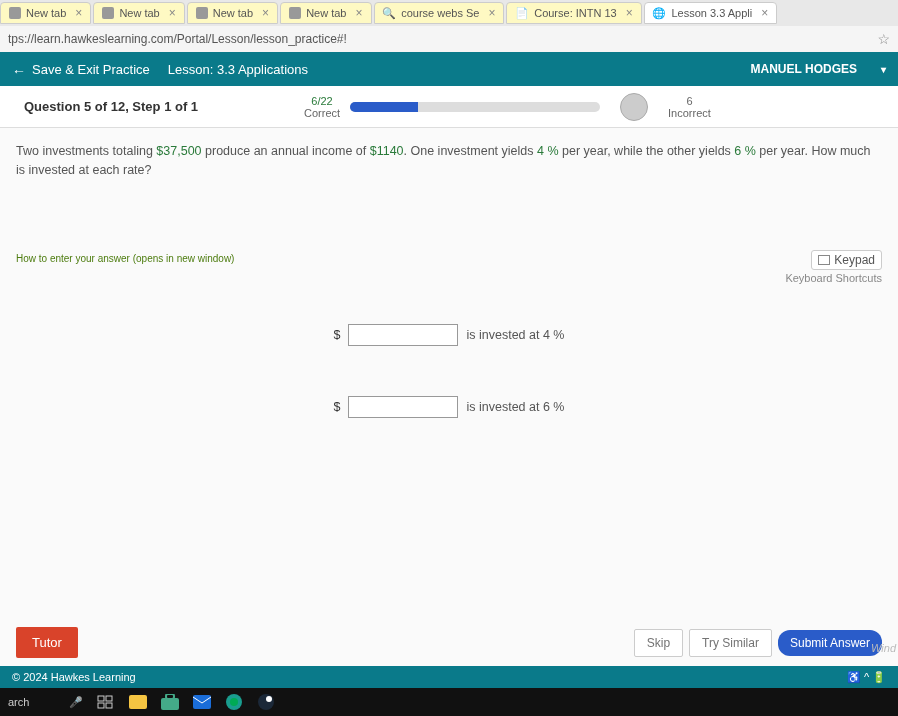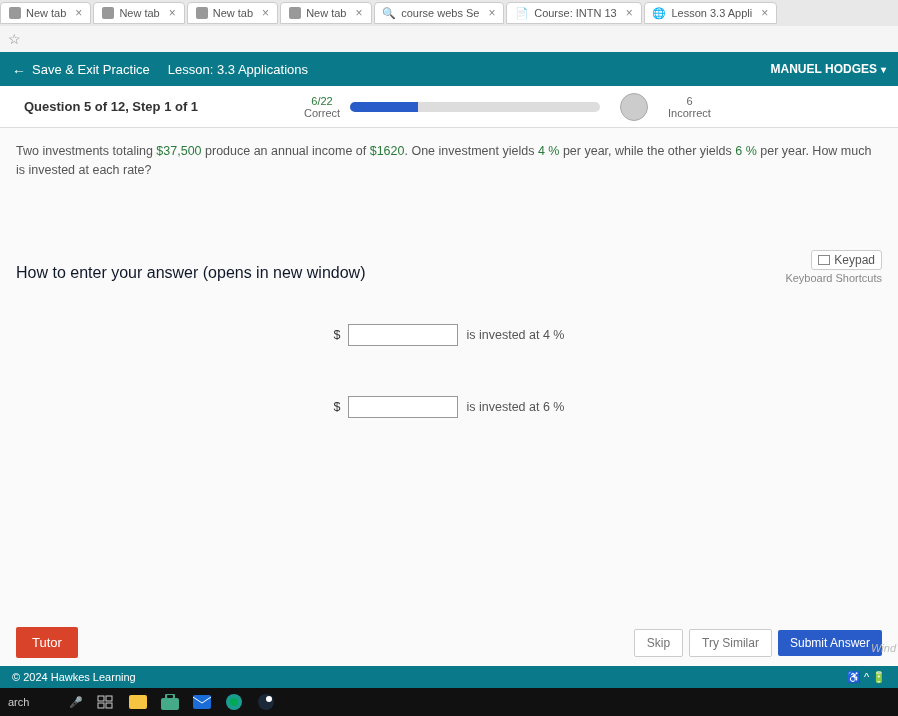--- a/index.html
+++ b/index.html
@@ -1,59 +1,59 @@
 <!DOCTYPE html>
 <html><head>
 <meta charset="utf-8">
 <style>
 *{margin:0;padding:0;box-sizing:border-box;font-family:Arial,Helvetica,sans-serif}
 body{background:#1a1a1a;width:898px;height:716px;overflow:hidden}
 .browser-chrome{background:#e8e8e8;height:26px;display:flex;align-items:center;font-size:11px;color:#555}
-.tab{background:#ffffff;border:1px solid #ccc;border-radius:4px 4px 0 0;padding:3px 8px;margin-right:2px;display:flex;align-items:center;gap:5px;height:22px}
+.tab{background:#fef9c3;border:1px solid #ccc;border-radius:4px 4px 0 0;padding:3px 8px;margin-right:2px;display:flex;align-items:center;gap:5px;height:22px}
 .tab.active{background:#fff}
 .tab-icon{width:12px;height:12px;background:#999;border-radius:2px;display:inline-block}
 .tab-close{color:#888;font-size:12px;cursor:pointer;margin-left:4px}
 .url-bar{background:#f5f5f5;height:26px;display:flex;align-items:center;padding:0 8px;font-size:12px;color:#555;justify-content:space-between}
 .star{color:#888;font-size:14px}
 .app-header{background:#0a7a8a;color:#fff;height:34px;display:flex;align-items:center;padding:0 12px;font-size:13px;justify-content:space-between}
 .app-header-left{display:flex;align-items:center;gap:18px}
 .save-exit{display:flex;align-items:center;gap:6px}
 .arrow-left{font-size:14px}
-.user-block{display:flex;align-items:center;gap:4px;font-weight:bold;font-size:12px}
+.user-block{display:flex;align-items:center;gap:24px;font-weight:bold;font-size:12px}
 .caret{font-size:10px}
 .status-row{background:#fff;border-bottom:1px solid #ddd;height:42px;display:flex;align-items:center;padding:0 24px;font-size:13px;color:#333}
 .status-left{flex:0 0 280px;font-weight:bold}
 .status-center{flex:1;display:flex;align-items:center;gap:10px}
 .correct-block{text-align:center;font-size:11px;color:#666}
 .correct-block .num{color:#2a7a3a}
 .progress{width:250px;height:10px;background:#ddd;border-radius:5px;overflow:hidden}
 .progress-fill{height:100%;background:#2a5cc9}
 .avatar{width:28px;height:28px;border-radius:50%;background:#ccc;border:1px solid #aaa;margin-left:10px}
 .incorrect-block{text-align:center;font-size:11px;color:#666;margin-left:10px}
 .content{background:#fafafa;padding:14px 16px;height:538px;position:relative}
 .question-text{font-size:12.5px;color:#555;line-height:1.5}
 .question-text .money{color:#2a7a3a;font-weight:normal}
 .question-text .percent{color:#2a7a3a}
 .answer-section{margin-top:70px}
 .answer-head{display:flex;justify-content:space-between;align-items:flex-start}
 .answer-label{font-size:13px;color:#333;font-weight:bold}
-.answer-hint{font-size:16px;color:#0f172a;margin-top:14px}
+.answer-hint{font-size:10px;color:#4d7c0f;margin-top:3px}
 .keypad-block{text-align:right;font-size:12px;color:#555}
 .keypad-btn{display:inline-flex;align-items:center;gap:4px;border:1px solid #ccc;padding:2px 6px;border-radius:3px;background:#fff}
 .kbd-icon{width:12px;height:10px;border:1px solid #888;display:inline-block}
 .shortcuts{color:#888;font-size:11px;margin-top:2px}
 .input-rows{margin-top:40px;display:flex;flex-direction:column;align-items:center;gap:50px}
 .input-row{display:flex;align-items:center;gap:8px;font-size:12.5px;color:#555}
 .dollar{color:#333}
 .ans-input{width:110px;height:22px;border:1px solid #999;padding:2px 4px;font-size:12px}
 .bottom-bar{position:absolute;bottom:8px;left:16px;right:16px;display:flex;justify-content:space-between;align-items:center}
 .tutor-btn{background:#d9432a;color:#fff;border:none;padding:8px 16px;font-size:13px;border-radius:2px}
 .right-btns{display:flex;gap:6px;align-items:center}
 .btn-plain{background:#fff;border:1px solid #ccc;padding:6px 12px;font-size:12px;color:#737373;border-radius:2px}
-.btn-primary{background:#2a5cc9;color:#fff;border:none;padding:6px 12px;font-size:12px;border-radius:2px}
+.btn-primary{background:#2a5cc9;color:#fff;border:none;padding:6px 12px;font-size:12px;border-radius:12px}
 .watermark{position:absolute;right:2px;bottom:12px;font-size:11px;color:#bbb;font-style:italic}
 .footer{background:#0a7a8a;color:#fff;height:22px;display:flex;align-items:center;padding:0 12px;font-size:11px;justify-content:space-between}
 .taskbar{background:#111;height:28px;display:flex;align-items:center;padding:0 8px;gap:14px}
 .task-search{color:#ccc;font-size:11px;display:flex;align-items:center;gap:40px}
 svg{display:block}
 </style>
 </head>
 <body>
 
 <div class="browser-chrome">
@@ -88,20 +88,21 @@
       <span class="tab-close">×</span>
     </div>
   <div class="tab active">
       <span>🌐</span>
       <span>Lesson 3.3 Appli</span>
       <span class="tab-close">×</span>
     </div>
 </div>
 
 <div class="url-bar">
+  <span>tps://learn.hawkeslearning.com/Portal/Lesson/lesson_practice#!</span>
   <span class="star">☆</span>
 </div>
 
 <div class="app-header">
   <div class="app-header-left">
     <div class="save-exit">
       <span class="arrow-left">←</span>
       <span>Save &amp; Exit Practice</span>
     </div>
     <div>Lesson: 3.3 Applications</div>
@@ -125,21 +126,21 @@
     <div class="avatar"></div>
     <div class="incorrect-block">
       <div>6</div>
       <div>Incorrect</div>
     </div>
   </div>
 </div>
 
 <div class="content">
   <p class="question-text">
-    <span>Two investments totaling </span><span class="money">$37,500</span><span> produce an annual income of </span><span class="money">$1620</span><span>.  One investment yields </span><span class="percent">4 %</span><span>  per year, while the other yields </span><span class="percent">6 %</span><span>  per year.  How much is invested at each rate?</span>
+    <span>Two investments totaling </span><span class="money">$37,500</span><span> produce an annual income of </span><span class="money">$1140</span><span>.  One investment yields </span><span class="percent">4 %</span><span>  per year, while the other yields </span><span class="percent">6 %</span><span>  per year.  How much is invested at each rate?</span>
   </p>
 
   <div class="answer-section">
     <div class="answer-head">
       <div>
         <div class="answer-hint">How to enter your answer (opens in new window)</div>
       </div>
       <div class="keypad-block">
         <div class="keypad-btn">
           <span class="kbd-icon"></span>

